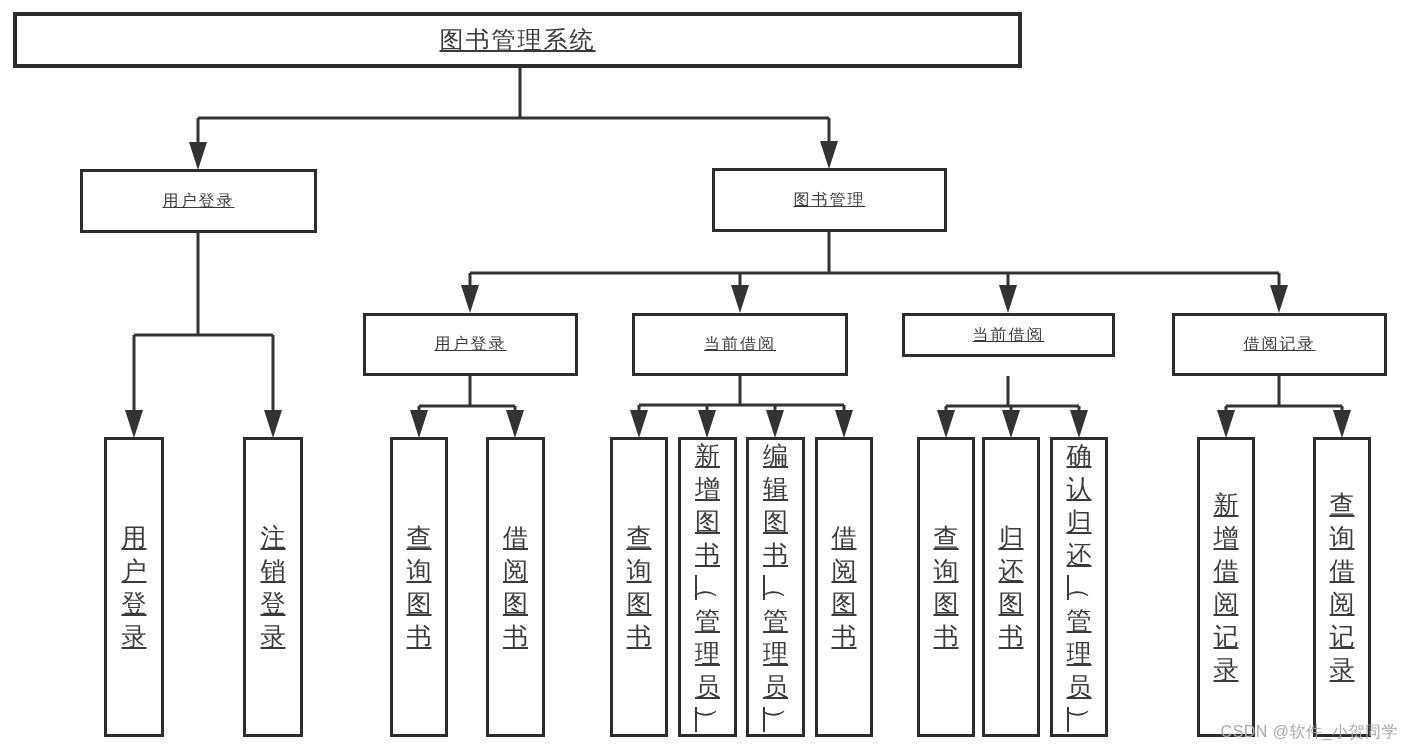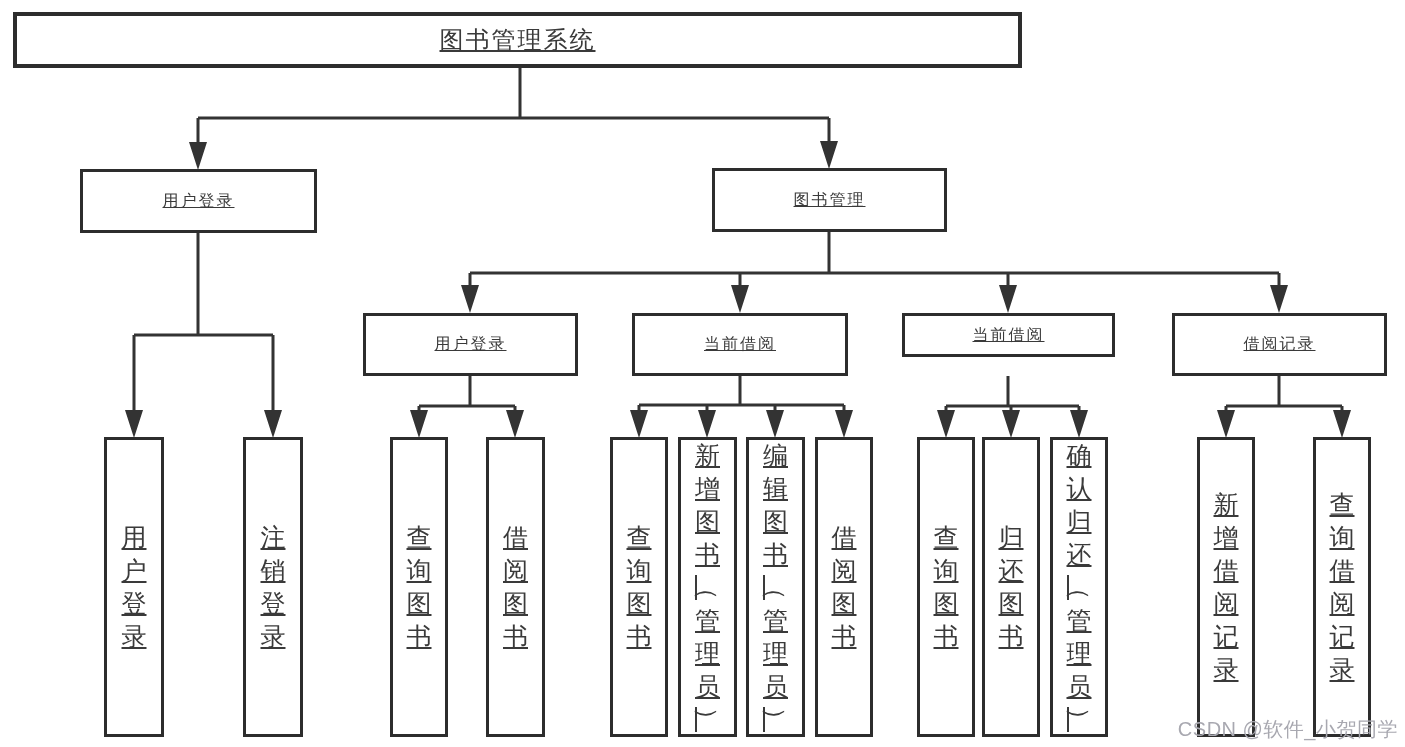--- a/index.html
+++ b/index.html
@@ -60,21 +60,21 @@
   .vtext span {
     display: block;
     line-height: 25px;
     height: 25px;
   }
   .vtext span.rot { transform: rotate(90deg); }
   .watermark {
     position: absolute;
     right: 7px;
     bottom: 4px;
-    font-size: 20px;
+    font-size: 16px;
     letter-spacing: 0.5px;
     color: var(--wm, #a8a8b0);
     z-index: 4;
     white-space: nowrap;
   }
 </style>
 </head>
 <body>
 
 <div class="canvas">

